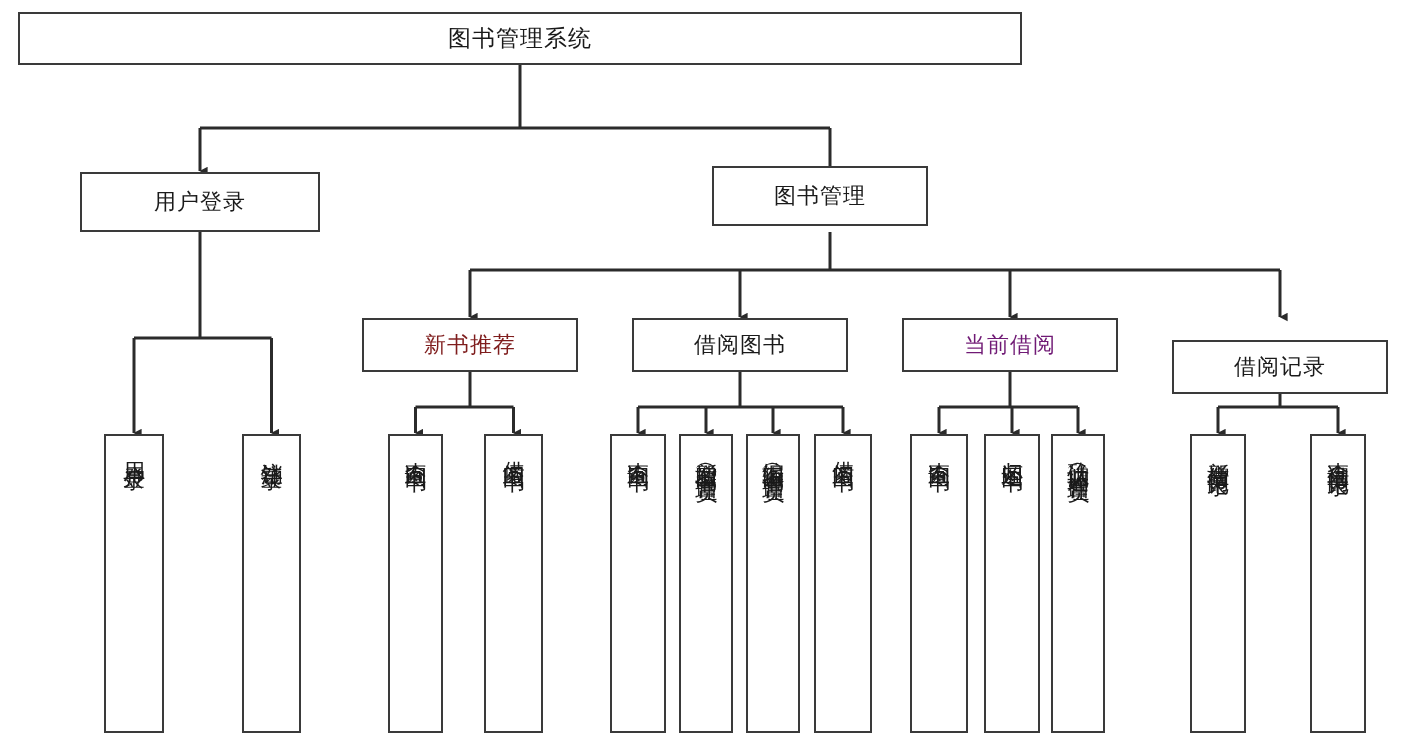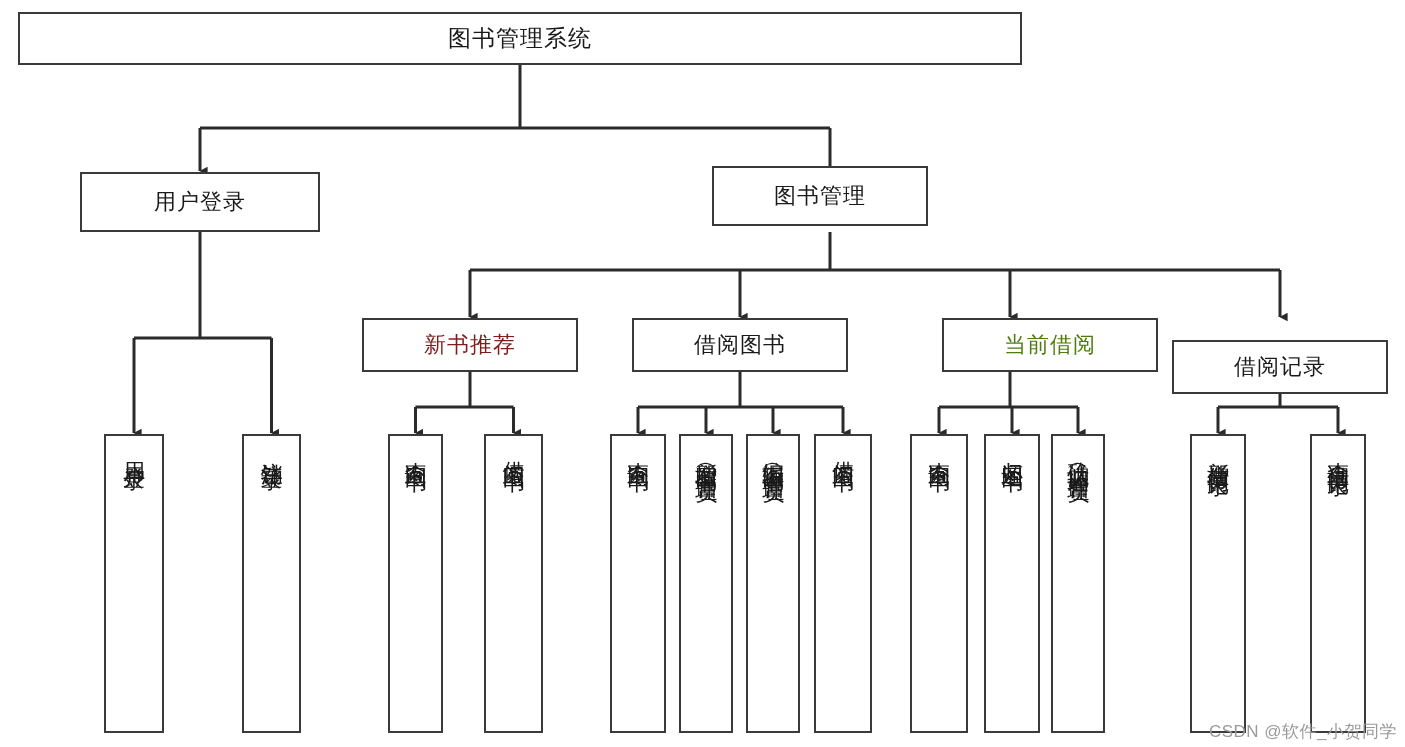--- a/index.html
+++ b/index.html
@@ -123,21 +123,21 @@
       </div>
       <div class="node-box horizontal" style="left: 712px; top: 166px; width: 216px; height: 60px; border-color: rgb(58, 58, 58); color: rgb(26, 26, 26);">
         <span class="node-label">图书管理</span>
       </div>
       <div class="node-box horizontal" style="left: 362px; top: 318px; width: 216px; height: 54px; border-color: rgb(58, 58, 58); color: #7f1d1d;">
         <span class="node-label">新书推荐</span>
       </div>
       <div class="node-box horizontal" style="left: 632px; top: 318px; width: 216px; height: 54px; border-color: rgb(58, 58, 58); color: rgb(26, 26, 26);">
         <span class="node-label">借阅图书</span>
       </div>
-      <div class="node-box horizontal" style="left: 902px; top: 318px; width: 216px; height: 54px; border-color: rgb(58, 58, 58); color: #4d7c0f; margin-left: 40px;">
+      <div class="node-box horizontal" style="left: 902px; top: 318px; width: 216px; height: 54px; border-color: rgb(58, 58, 58); color: #701a75;">
         <span class="node-label">当前借阅</span>
       </div>
       <div class="node-box horizontal" style="left: 1172px; top: 318px; width: 216px; height: 54px; border-color: rgb(58, 58, 58); color: rgb(26, 26, 26); margin-top: 22px;">
         <span class="node-label">借阅记录</span>
       </div>
       <div class="node-box vertical" style="left: 104px; top: 434px; width: 60px; height: 299px; border-color: rgb(58, 58, 58); color: rgb(26, 26, 26);">
         <span class="node-label">用户登录</span>
       </div>
       <div class="node-box vertical" style="left: 242px; top: 434px; width: 59px; height: 299px; border-color: rgb(58, 58, 58); color: rgb(26, 26, 26);">
         <span class="node-label">注销登录</span>
@@ -169,14 +169,13 @@
       <div class="node-box vertical" style="left: 1051px; top: 434px; width: 54px; height: 299px; border-color: rgb(58, 58, 58); color: rgb(26, 26, 26);">
         <span class="node-label">确认归还（管理员）</span>
       </div>
       <div class="node-box vertical" style="left: 1190px; top: 434px; width: 56px; height: 299px; border-color: rgb(58, 58, 58); color: rgb(26, 26, 26);">
         <span class="node-label">新增借阅记录</span>
       </div>
       <div class="node-box vertical" style="left: 1310px; top: 434px; width: 56px; height: 299px; border-color: rgb(58, 58, 58); color: rgb(26, 26, 26);">
         <span class="node-label">查询借阅记录</span>
       </div>
     </div>
-  <div class="watermark">CSDN @软件_小贺同学</div>
 </div>
 
 </body></html>

